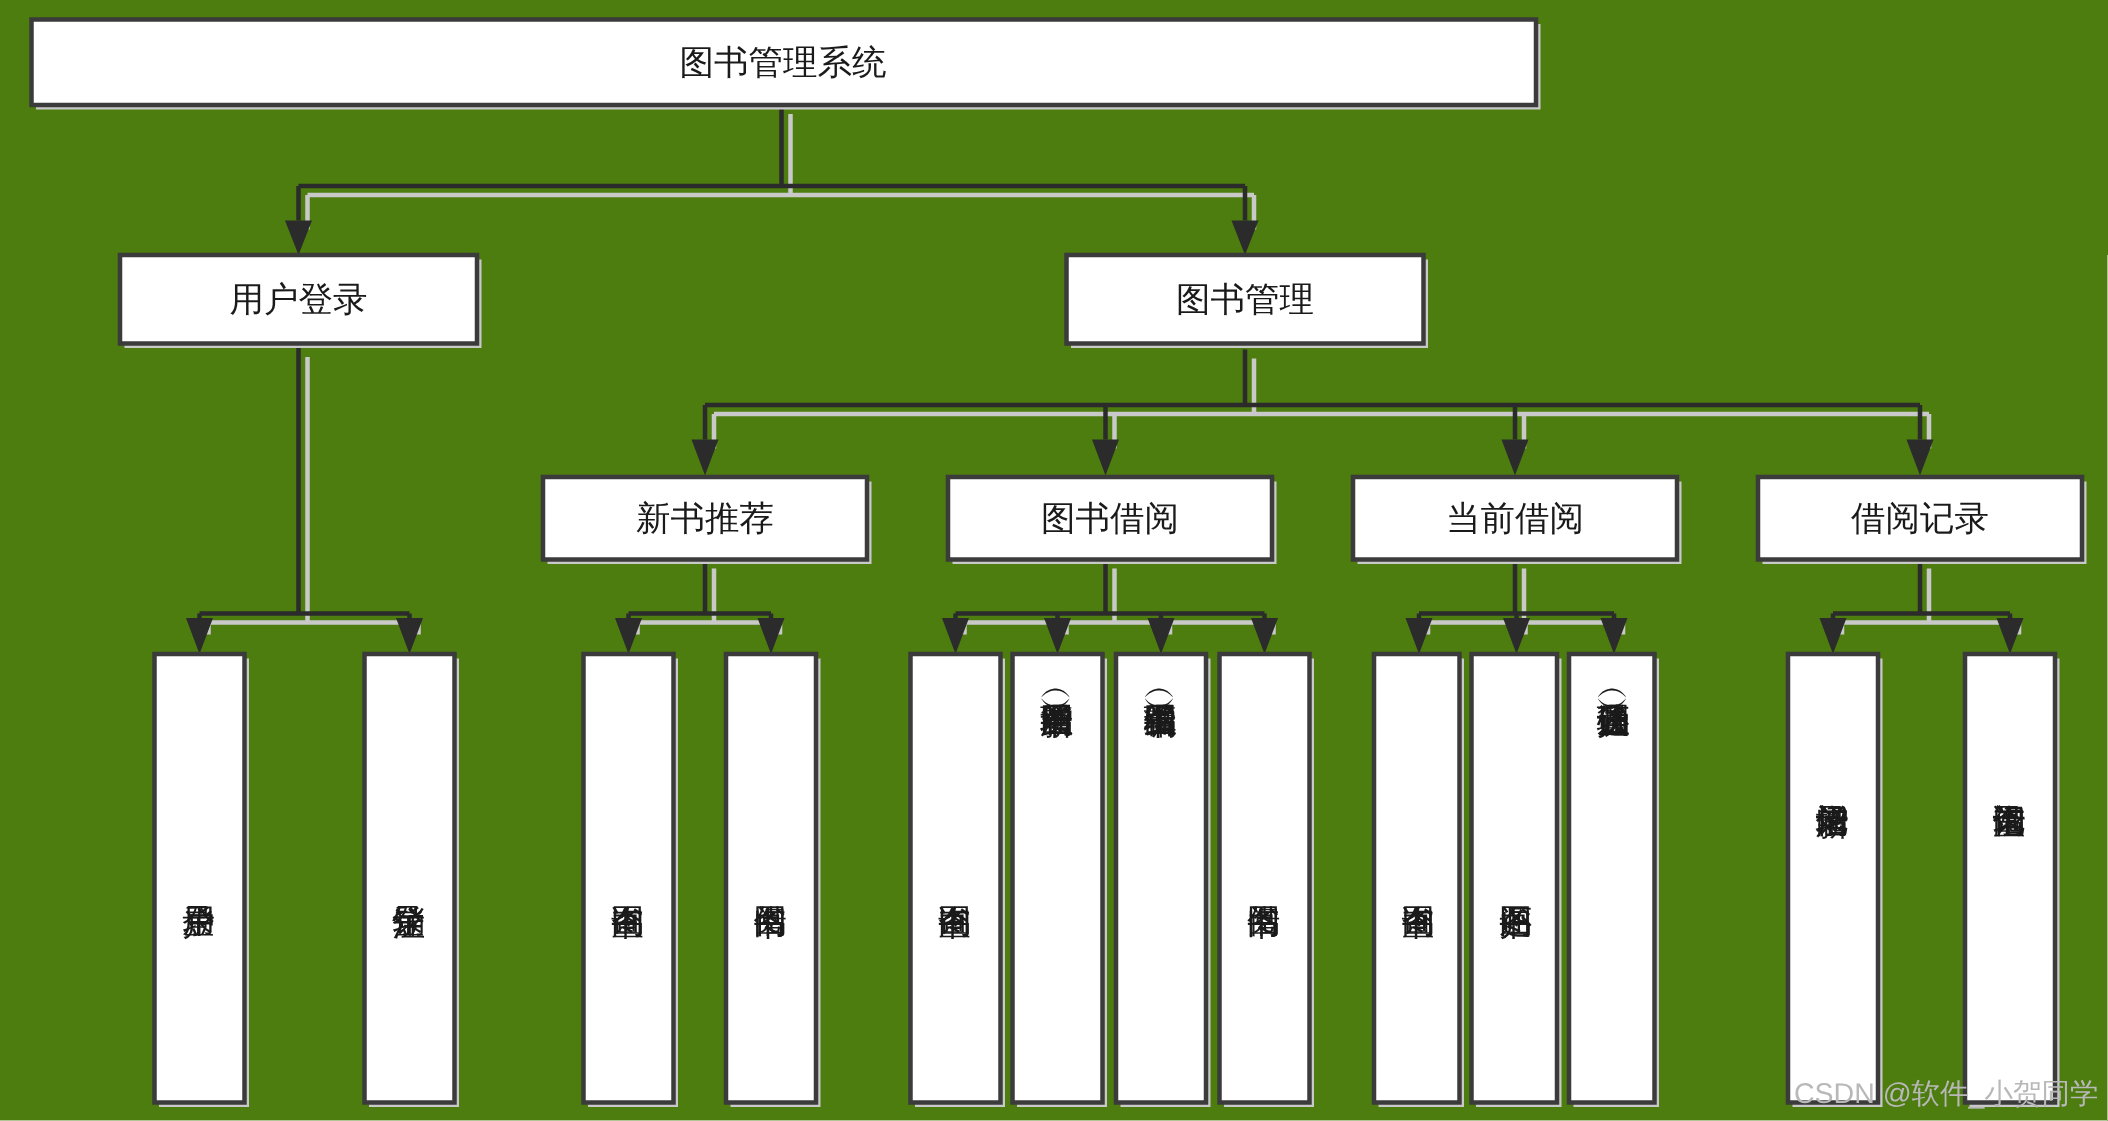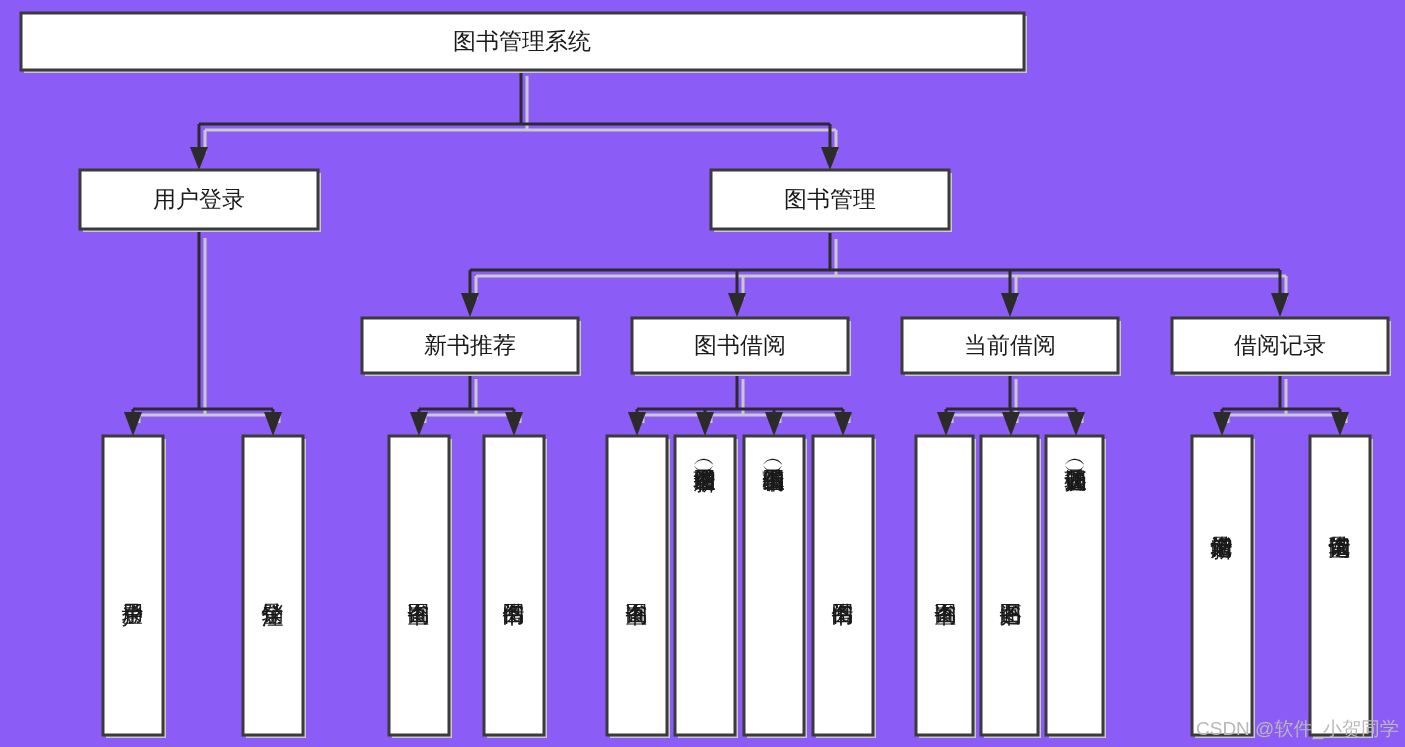--- a/index.html
+++ b/index.html
@@ -10,21 +10,21 @@
   body {
     width: 1405px;
     height: 747px;
     font-family: "Liberation Sans", sans-serif;
     overflow: hidden;
   }
   #diagram-root {
     position: relative;
     width: 1405px;
     height: 747px;
-    background: #8b5cf6;
+    background: #4d7c0f;
   }
   svg#flowchart {
     display: block;
     width: 1405px;
     height: 747px;
   }
   .node-box {
     fill: #ffffff;
     stroke: #3b3b3b;
     stroke-width: 3;

